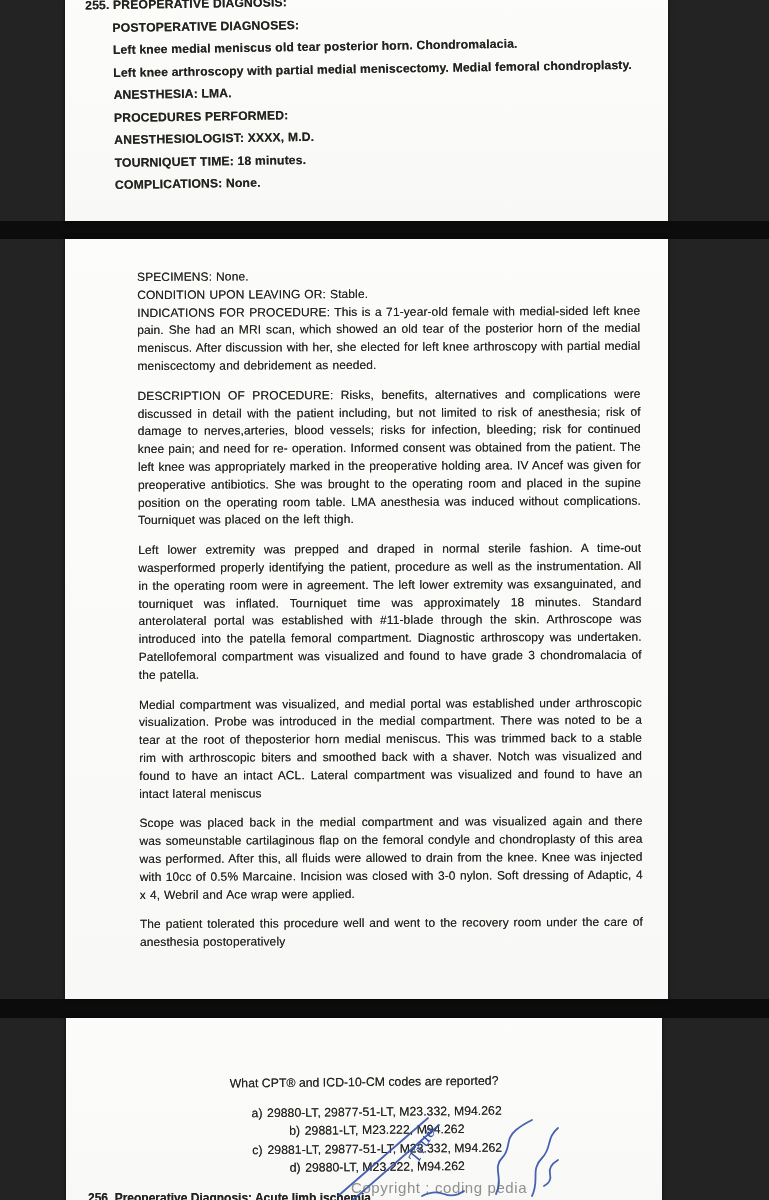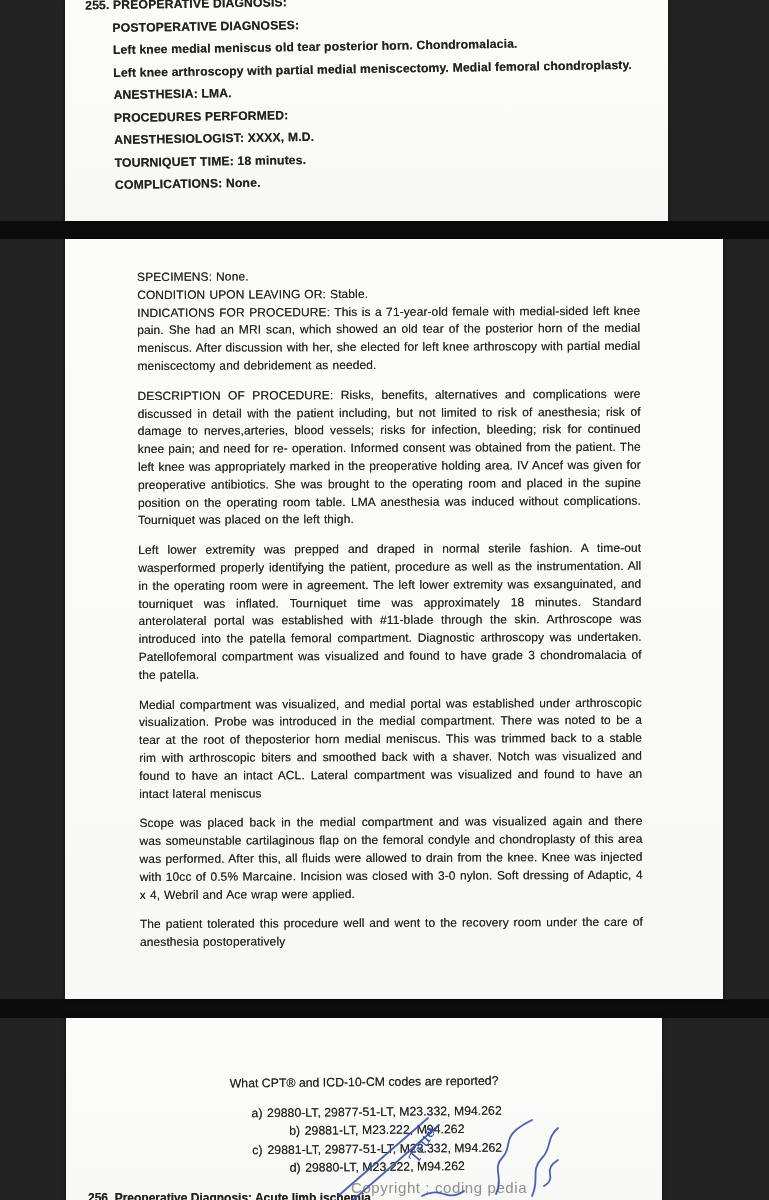--- a/index.html
+++ b/index.html
@@ -11,21 +11,21 @@
   .gap-band{position:absolute;left:0;width:769px;background:#0c0c0c;}
   #gap1{top:221px;height:18px;}
   #gap2{top:999px;height:19px;}
 
   .page{
     position:absolute;background:linear-gradient(180deg,#fcfcfb,#f8f8f6);
     box-shadow:0 0 4px rgba(0,0,0,.65);
     overflow:hidden;color:#24231f;
   }
   #page1{left:65px;top:0;width:603px;height:221px;font-weight:bold;}
-  #page2{left:65px;top:239px;width:658px;height:760px;}
+  #page2{left:65px;top:239px;width:603px;height:760px;}
   #page3{left:66px;top:1018px;width:596px;height:196px;text-align:center;}
 
   
   .p1-inner{
     position:absolute;left:47px;top:-6px;right:20px;
     transform:rotate(-0.9deg);transform-origin:0 0;
     font-size:12.2px;line-height:22.5px;letter-spacing:.15px;
     text-shadow:0 0 .6px rgba(35,35,30,.75);
     white-space:nowrap;
   }

